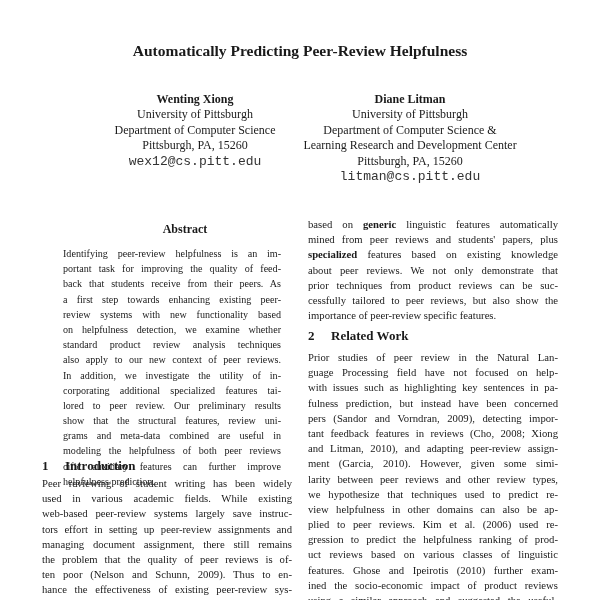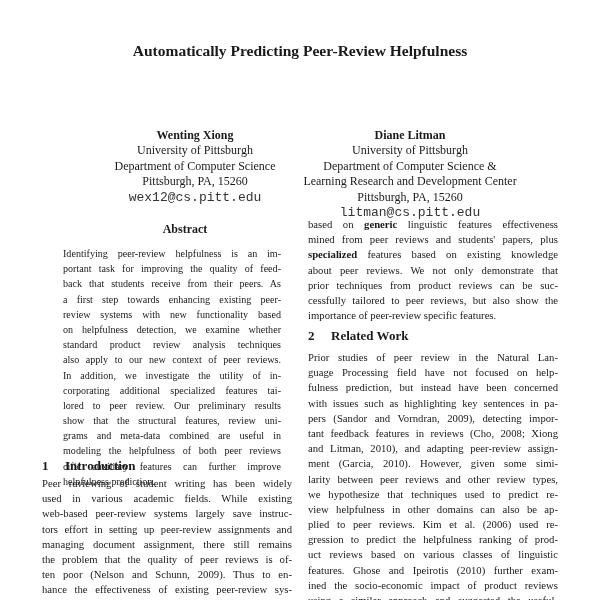--- a/index.html
+++ b/index.html
@@ -1,20 +1,20 @@
 <!DOCTYPE html>
 <html><head>
 <meta charset="utf-8">
 <style>
   html, body { margin: 0; padding: 0; background: #ffffff; }
   body { width: 600px; height: 600px; overflow: hidden; position: relative;
          font-family: "Liberation Serif", "DejaVu Serif", serif; color: #1a1a1a; }
   .title { position: absolute; top: 42px; left: 0; width: 600px; text-align: center;
            font-weight: bold; font-size: 15.5px; }
-  .author { position: absolute; top: 92px; text-align: center; font-size: 12px; line-height: 15.4px; margin-top: 36px; }
+  .author { position: absolute; top: 92px; text-align: center; font-size: 12px; line-height: 15.4px; }
   .author .name { font-weight: bold; }
   .author .email { font-family: "Liberation Mono", "DejaVu Sans Mono", monospace; font-size: 13px; color: #333; }
   .a1 { left: 95px; width: 200px; }
   .a2 { left: 290px; width: 240px; }
   .col { position: absolute; font-size: 10.7px; line-height: 15.2px; text-align: justify; }
   .abs-h { position: absolute; top: 222px; left: 60px; width: 250px; text-align: center;
            font-weight: bold; font-size: 12px; }
   .abs { top: 246px; left: 63px; width: 218px; font-size: 10.1px; line-height: 15.2px; }
   .sec-h { position: absolute; font-weight: bold; font-size: 13px; }
   .sec-h .num { display: inline-block; width: 23px; }
@@ -76,37 +76,37 @@
   <span class="line">web-based peer-review systems largely save instruc-</span>
   <span class="line">tors effort in setting up peer-review assignments and</span>
   <span class="line">managing document assignment, there still remains</span>
   <span class="line">the problem that the quality of peer reviews is of-</span>
   <span class="line">ten poor (Nelson and Schunn, 2009).  Thus to en-</span>
   <span class="line">hance the effectiveness of existing peer-review sys-</span>
   <span class="line">tems, we propose to automatically predict the help-</span>
 </div>
 
 <div class="col right1">
-  <span class="line"><span>based on </span><b>generic</b><span> linguistic features effectiveness</span></span>
+  <span class="line"><span>based on </span><b>generic</b><span> linguistic features automatically</span></span>
   <span class="line">mined from peer reviews and students' papers, plus</span>
   <span class="line"><b>specialized</b><span> features based on existing knowledge</span></span>
   <span class="line">about peer reviews.  We not only demonstrate that</span>
   <span class="line">prior techniques from product reviews can be suc-</span>
   <span class="line">cessfully tailored to peer reviews, but also show the</span>
   <span class="line last">importance of peer-review specific features.</span>
 </div>
 
 <div class="sec-h" style="top:328px;left:308px;">
   <span class="num">2</span><span>Related Work</span>
 </div>
 <div class="col right2">
   <span class="line">Prior studies of peer review in the Natural Lan-</span>
   <span class="line">guage Processing field have not focused on help-</span>
+  <span class="line">with issues such as highlighting key sentences in pa-</span>
   <span class="line">fulness prediction, but instead have been concerned</span>
-  <span class="line">with issues such as highlighting key sentences in pa-</span>
   <span class="line">pers (Sandor and Vorndran, 2009), detecting impor-</span>
   <span class="line">tant feedback features in reviews (Cho, 2008; Xiong</span>
   <span class="line">and Litman, 2010), and adapting peer-review assign-</span>
   <span class="line">ment (Garcia, 2010).  However, given some simi-</span>
   <span class="line">larity between peer reviews and other review types,</span>
   <span class="line">we hypothesize that techniques used to predict re-</span>
   <span class="line">view helpfulness in other domains can also be ap-</span>
   <span class="line">plied to peer reviews.  Kim et al. (2006) used re-</span>
   <span class="line">gression to predict the helpfulness ranking of prod-</span>
   <span class="line">uct reviews based on various classes of linguistic</span>

